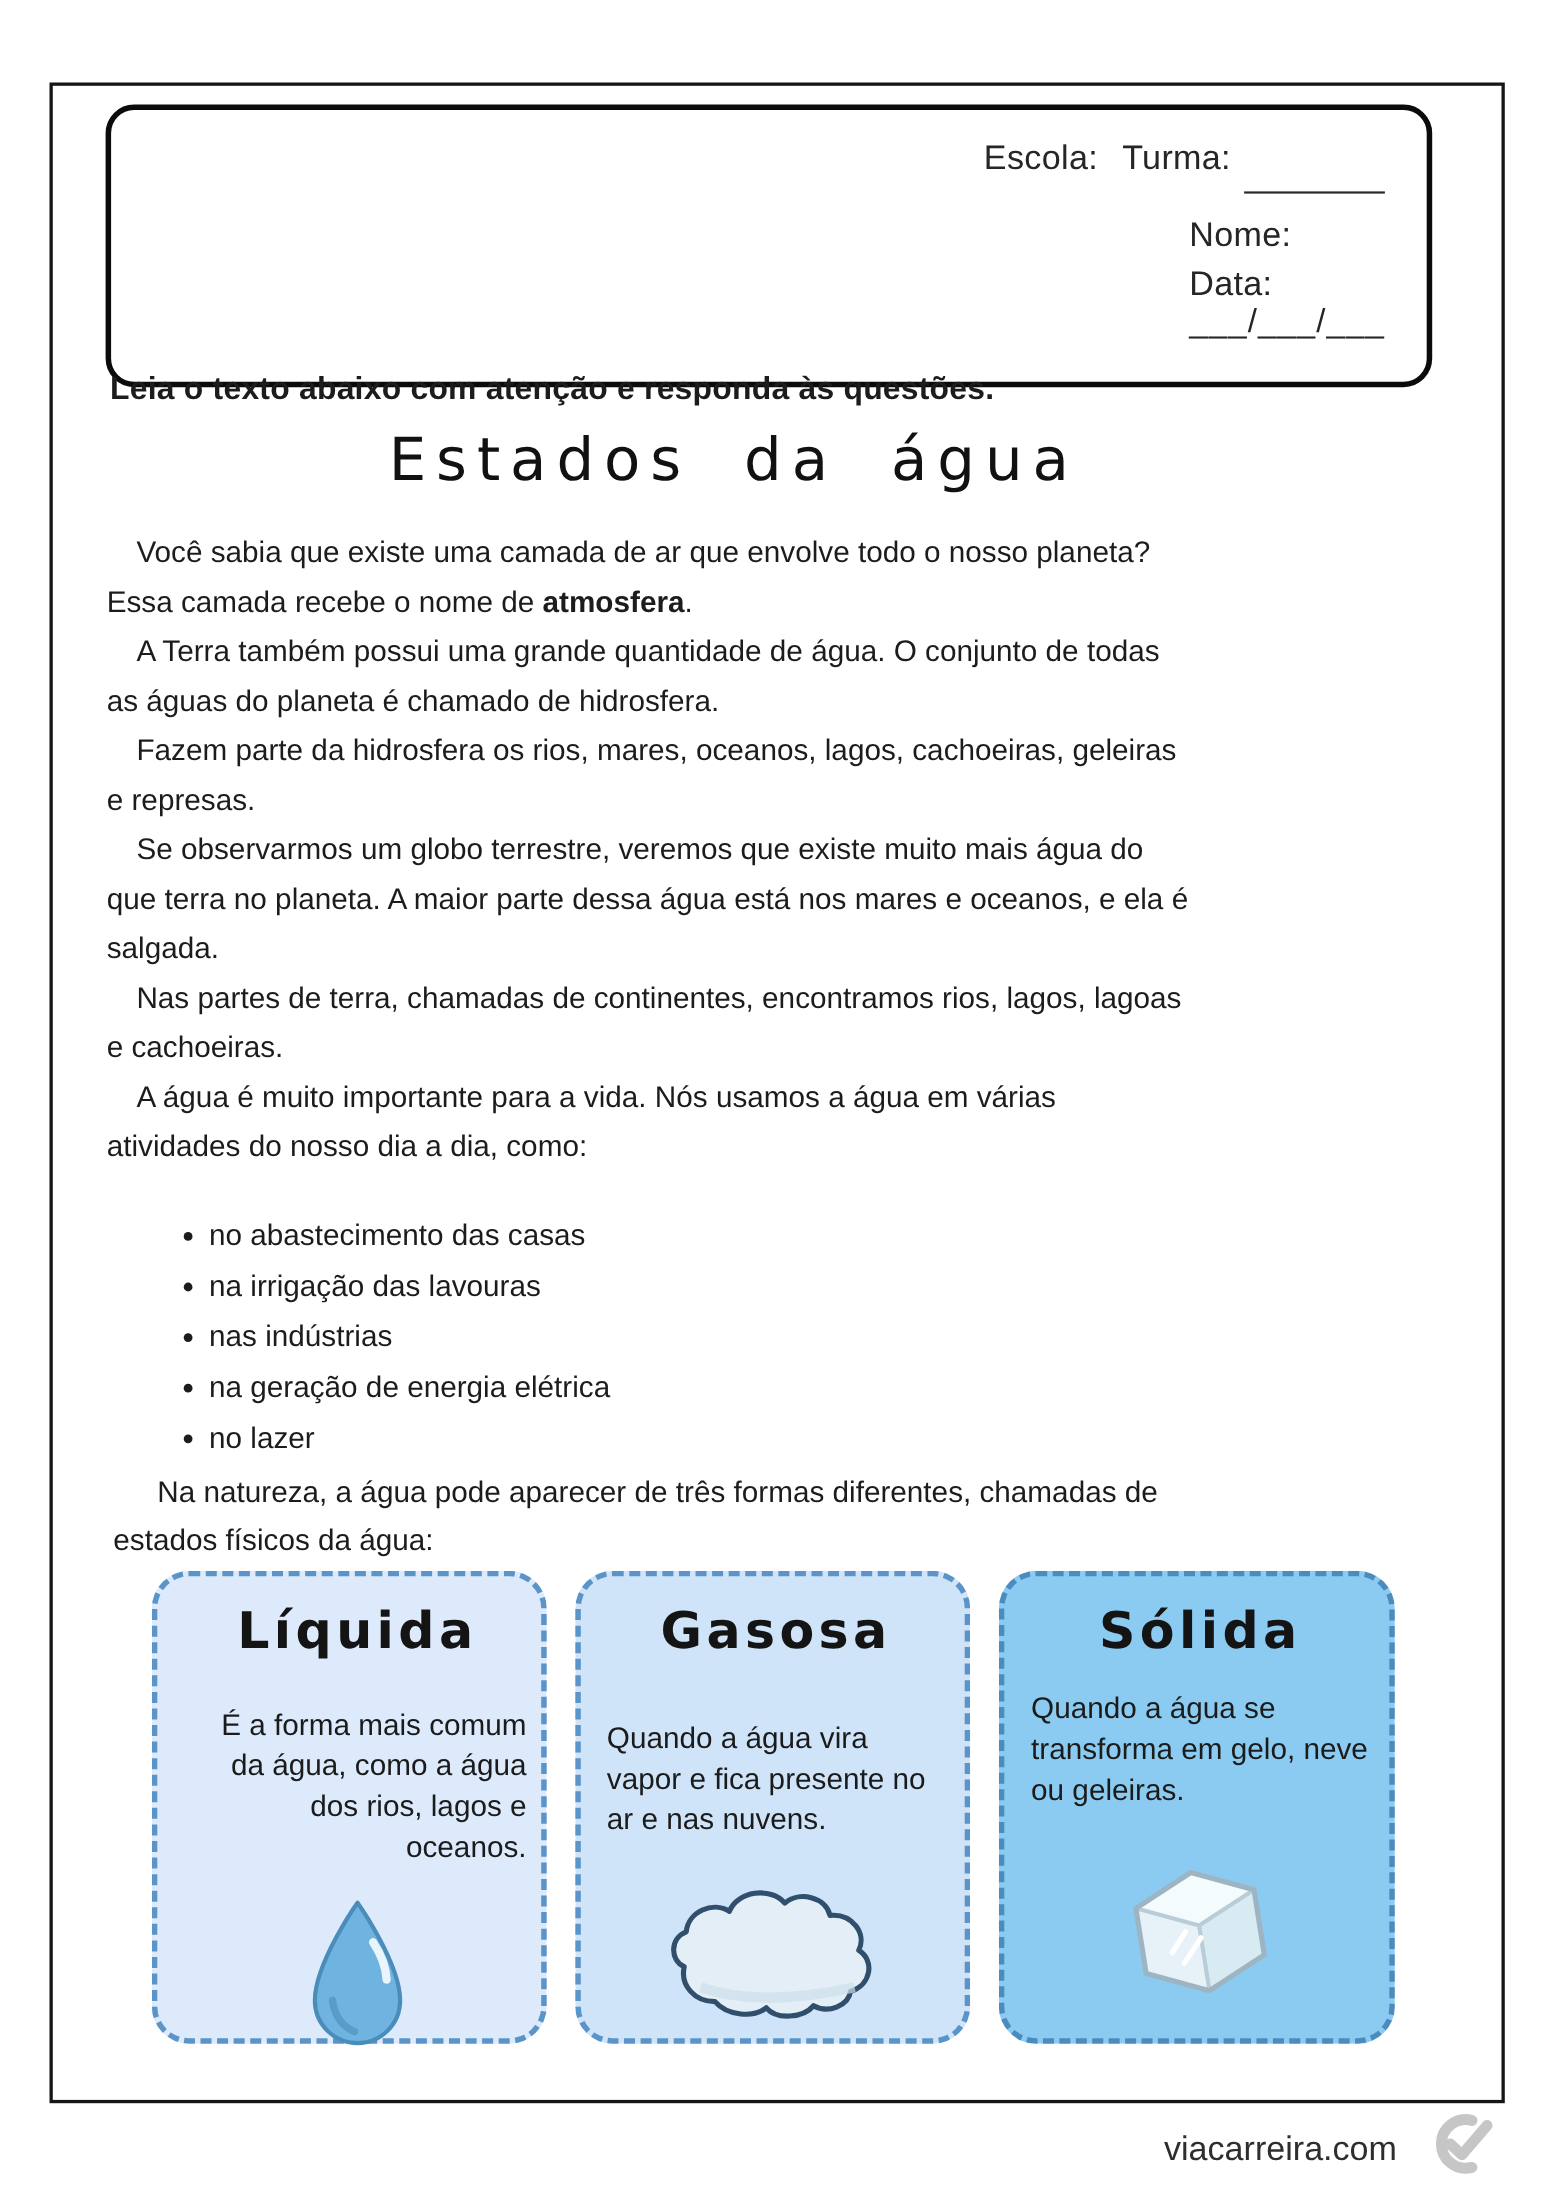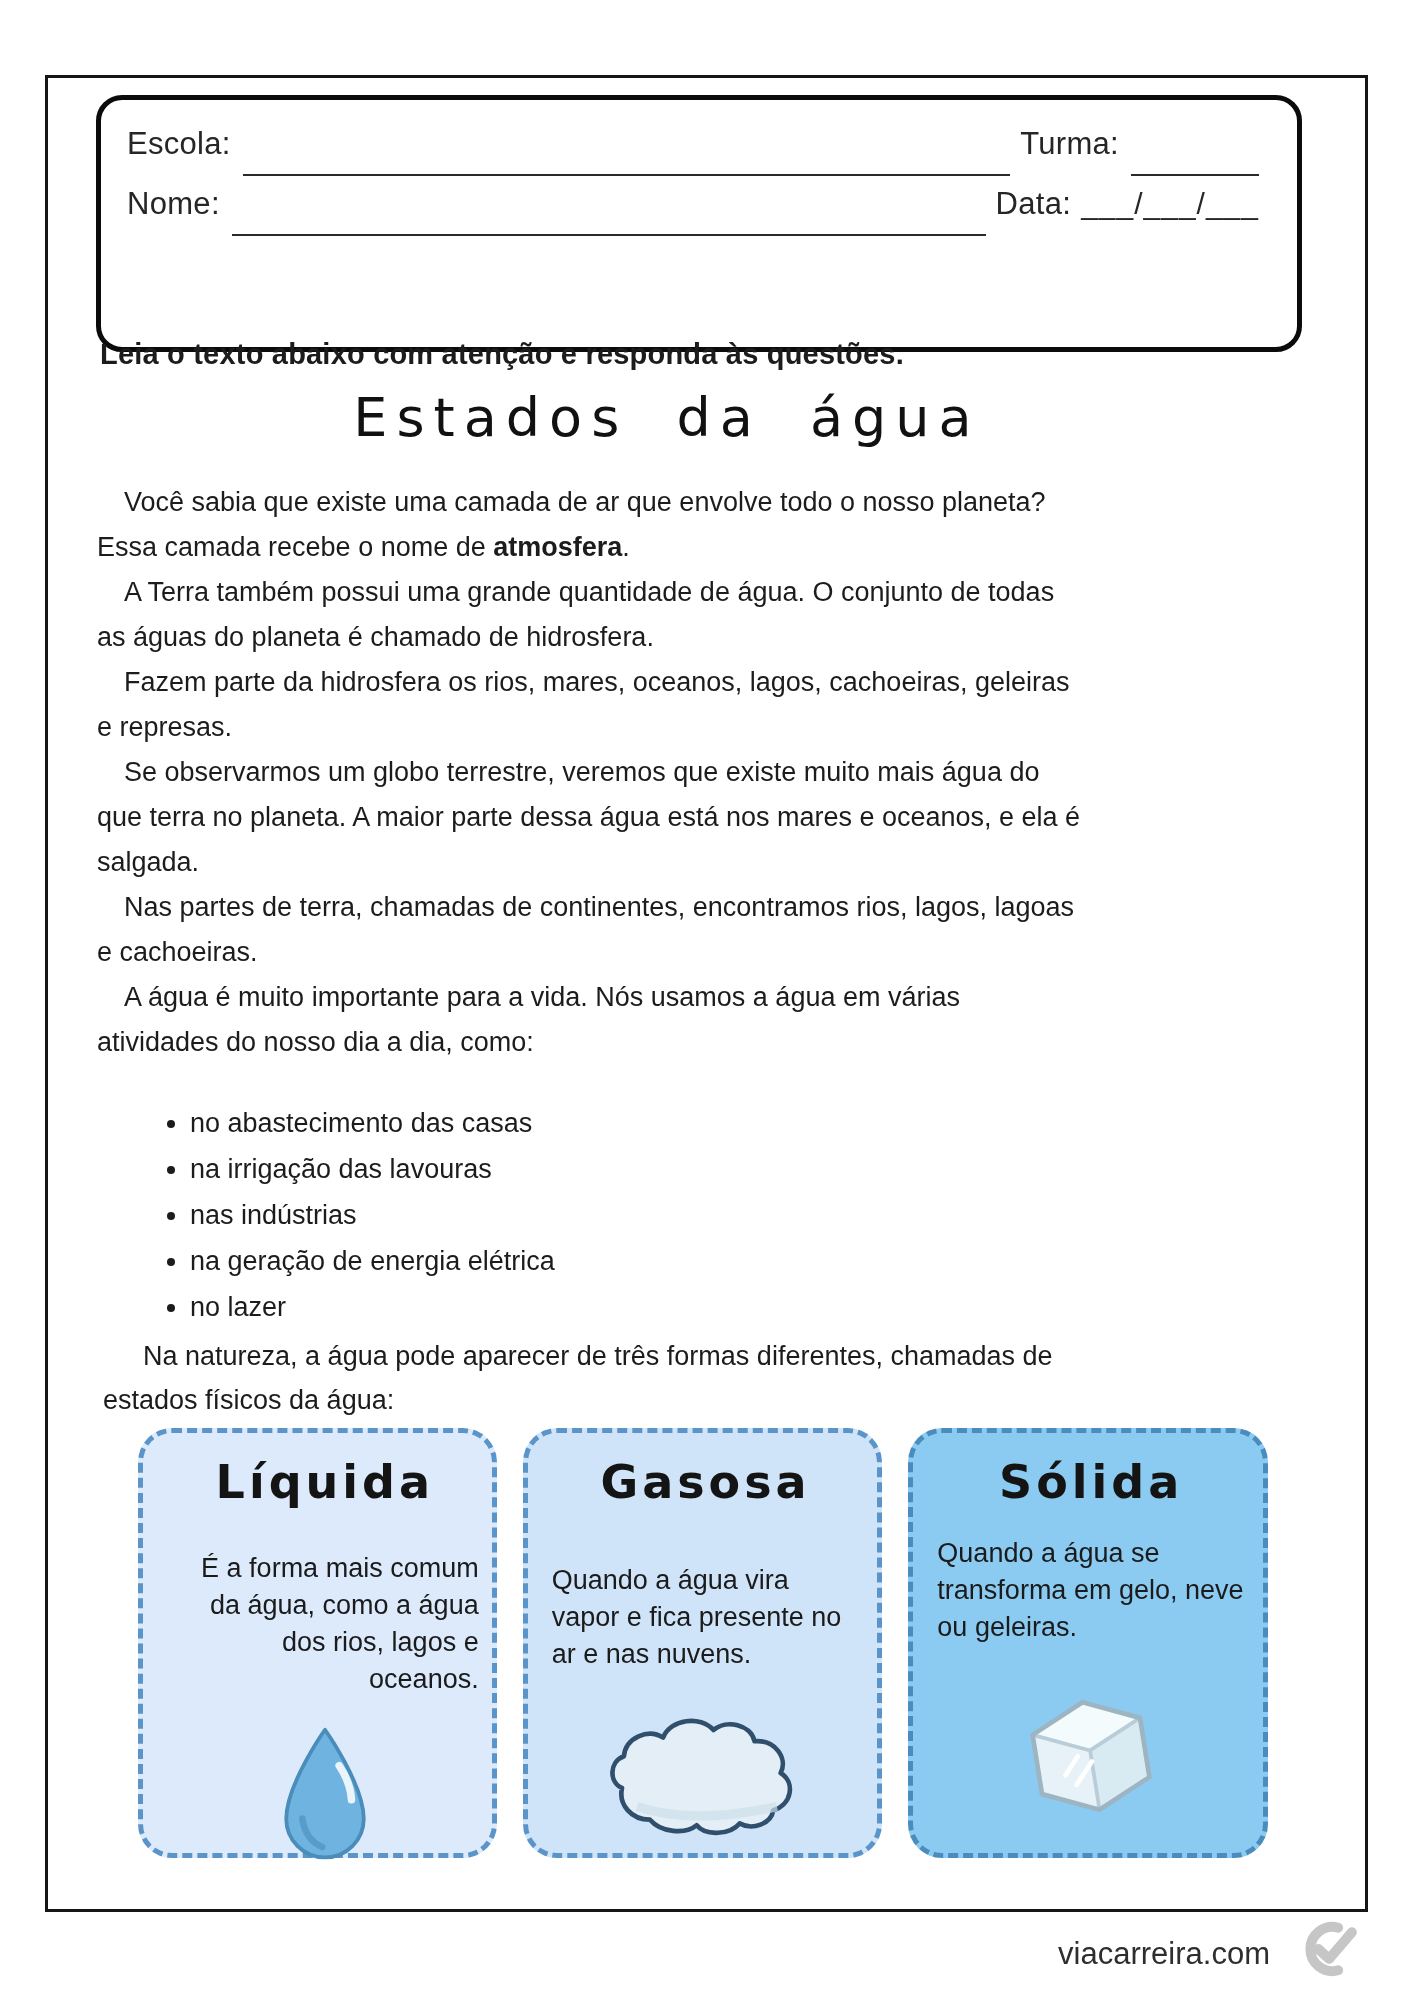--- a/index.html
+++ b/index.html
@@ -11,27 +11,27 @@
     margin:0 auto;
   }
   .page-border {
     position:absolute; left:45px; top:75px; width:1323px; height:1837px;
     border:3px solid #161616;
   }
   
   .header-box {
     position:absolute; left:96px; top:95px; width:1206px; height:257px;
     background:#ffffff; border:5px solid #0b0b0b; border-radius:26px;
-    padding:26px 38px 0 26px; display:flex; flex-direction:column;
+    padding:26px 38px 0 26px; display:flex; flex-direction:column;align-items:flex-end;
   }
   .form-row {
     display:flex; align-items:baseline; height:56px; font-size:31px;
     color:#262626; letter-spacing:0.3px;
   }
-  .form-row + .form-row { margin-top:4px; }
+  .form-row + .form-row { margin-top:14px;flex-direction:column; }
   .blank-line {
     border-bottom:2px solid #2a2a2a; height:34px; align-self:flex-end;
     margin:0 10px 6px 12px;
   }
   .blank-line.grow { flex:1; }
   .blank-line.short { width:128px; margin-right:0; }
   .date-blank { font-size:30px; letter-spacing:1px; margin-left:10px; white-space:nowrap; }
   
   .instruction {
     position:absolute; left:100px; top:338px; width:1000px;

